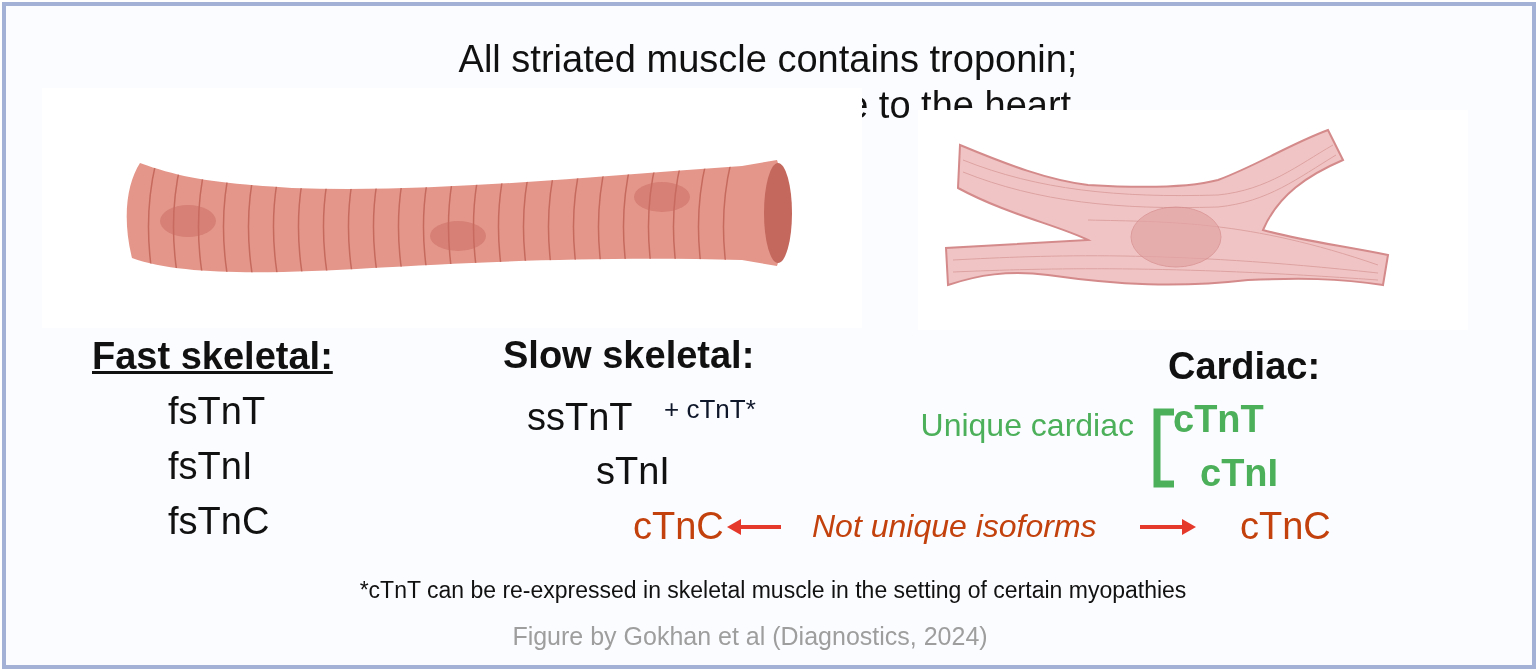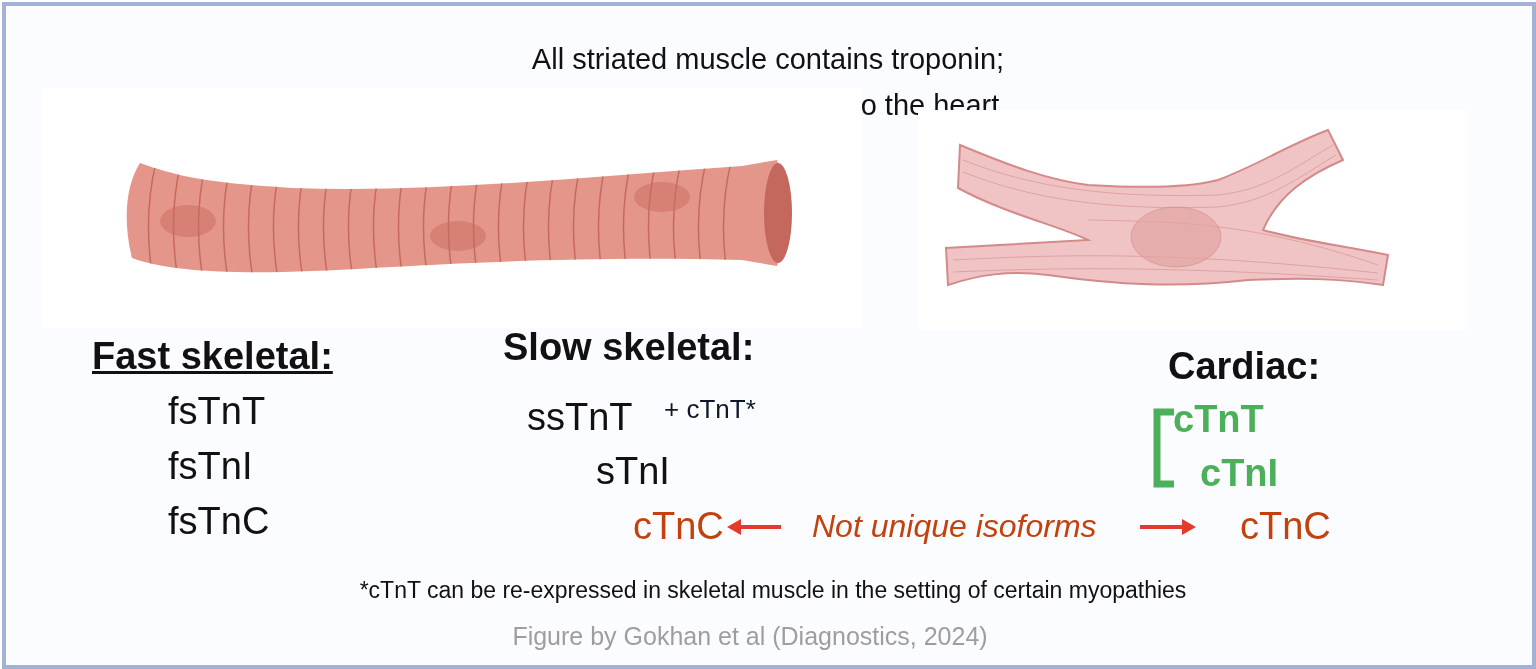--- a/index.html
+++ b/index.html
@@ -1,19 +1,19 @@
 <!DOCTYPE html>
 <html><head>
 <meta charset="utf-8">
 <style>
   html, body { margin:0; padding:0; }
   body { width:1536px; height:669px; background:#ffffff; font-family:"Liberation Sans", sans-serif; position:relative; overflow:hidden; }
   .frame { position:absolute; left:2px; top:2px; width:1526px; height:659px; border:4px solid #a3b1d6; background:#fbfcff; }
   .abs { position:absolute; }
-  .title { left:0; width:1536px; text-align:center; font-size:29px; color:#111; line-height:46px; top:36px; }
+  .title { left:0; width:1536px; text-align:center; font-size:38px; color:#111; line-height:46px; top:36px; }
   .imgbox { background:#ffffff; }
   .h { font-weight:bold; font-size:38px; color:#111; }
   .item { font-size:38px; color:#111; }
   .red { color:#c2410c;margin-left:40px; }
   .green { color:#4caf5a; }
 </style>
 </head>
 <body>
 
 <div class="frame"></div>
@@ -76,38 +76,39 @@
     </g>
     <ellipse cx="258" cy="127" rx="45" ry="30" fill="#e3a4a4" stroke="#d48a8a" stroke-width="1" opacity="0.7"></ellipse>
   </svg>
 </div>
 
 <div class="abs h" style="left:92px;top:335px;text-decoration:underline;">Fast skeletal:</div>
 <div class="abs item" style="left:168px;top:390px;">fsTnT</div>
 <div class="abs item" style="left:168px;top:445px;">fsTnI</div>
 <div class="abs item" style="left:168px;top:500px;">fsTnC</div>
 
-<div class="abs h" style="left:503px;top:326px;">Slow skeletal:</div>
+<div class="abs h" style="left:503px;top:334px;">Slow skeletal:</div>
 <div class="abs item" style="left:527px;top:396px;">ssTnT</div>
 <div class="abs" style="left:664px;top:394px;font-size:26px;color:#0f172a;">+ cTnT*</div>
 <div class="abs item" style="left:596px;top:450px;">sTnI</div>
 <div class="abs item red" style="left:593px;top:505px;">cTnC</div>
 
 <svg class="abs" style="left:725px;top:515px;" width="60" height="24">
   <line x1="12" y1="12" x2="56" y2="12" stroke="#e5392b" stroke-width="4"></line>
   <polygon points="2,12 16,4 16,20" fill="#e5392b"></polygon>
 </svg>
 <div class="abs red" style="left:772px;top:508px;font-size:32px;font-style:italic;">Not unique isoforms</div>
 <svg class="abs" style="left:1138px;top:515px;" width="60" height="24">
   <line x1="2" y1="12" x2="46" y2="12" stroke="#e5392b" stroke-width="4"></line>
   <polygon points="58,12 44,4 44,20" fill="#e5392b"></polygon>
 </svg>
 
 <div class="abs h" style="left:1168px;top:345px;">Cardiac:</div>
 <div class="abs green" style="left:898px;top:405px;font-size:32px;text-align:right;width:236px;line-height:40px;">
+  <div>Unique cardiac</div>
 </div>
 <svg class="abs" style="left:1152px;top:408px;" width="30" height="80">
   <path d="M22,4 L5,4 L5,76 L22,76" stroke="#4caf5a" stroke-width="7" fill="none"></path>
 </svg>
 <div class="abs green" style="left:1173px;top:398px;font-size:38px;font-weight:bold;">cTnT</div>
 <div class="abs green" style="left:1200px;top:452px;font-size:38px;font-weight:bold;">cTnI</div>
 <div class="abs item red" style="left:1200px;top:505px;">cTnC</div>
 
 <div class="abs" style="left:0;width:1546px;text-align:center;top:577px;font-size:23px;color:#111;">*cTnT can be re-expressed in skeletal muscle in the setting of certain myopathies</div>
 <div class="abs" style="left:0;width:1500px;text-align:center;top:622px;font-size:25px;color:#9e9e9e;">Figure by Gokhan et al (Diagnostics, 2024)</div>

